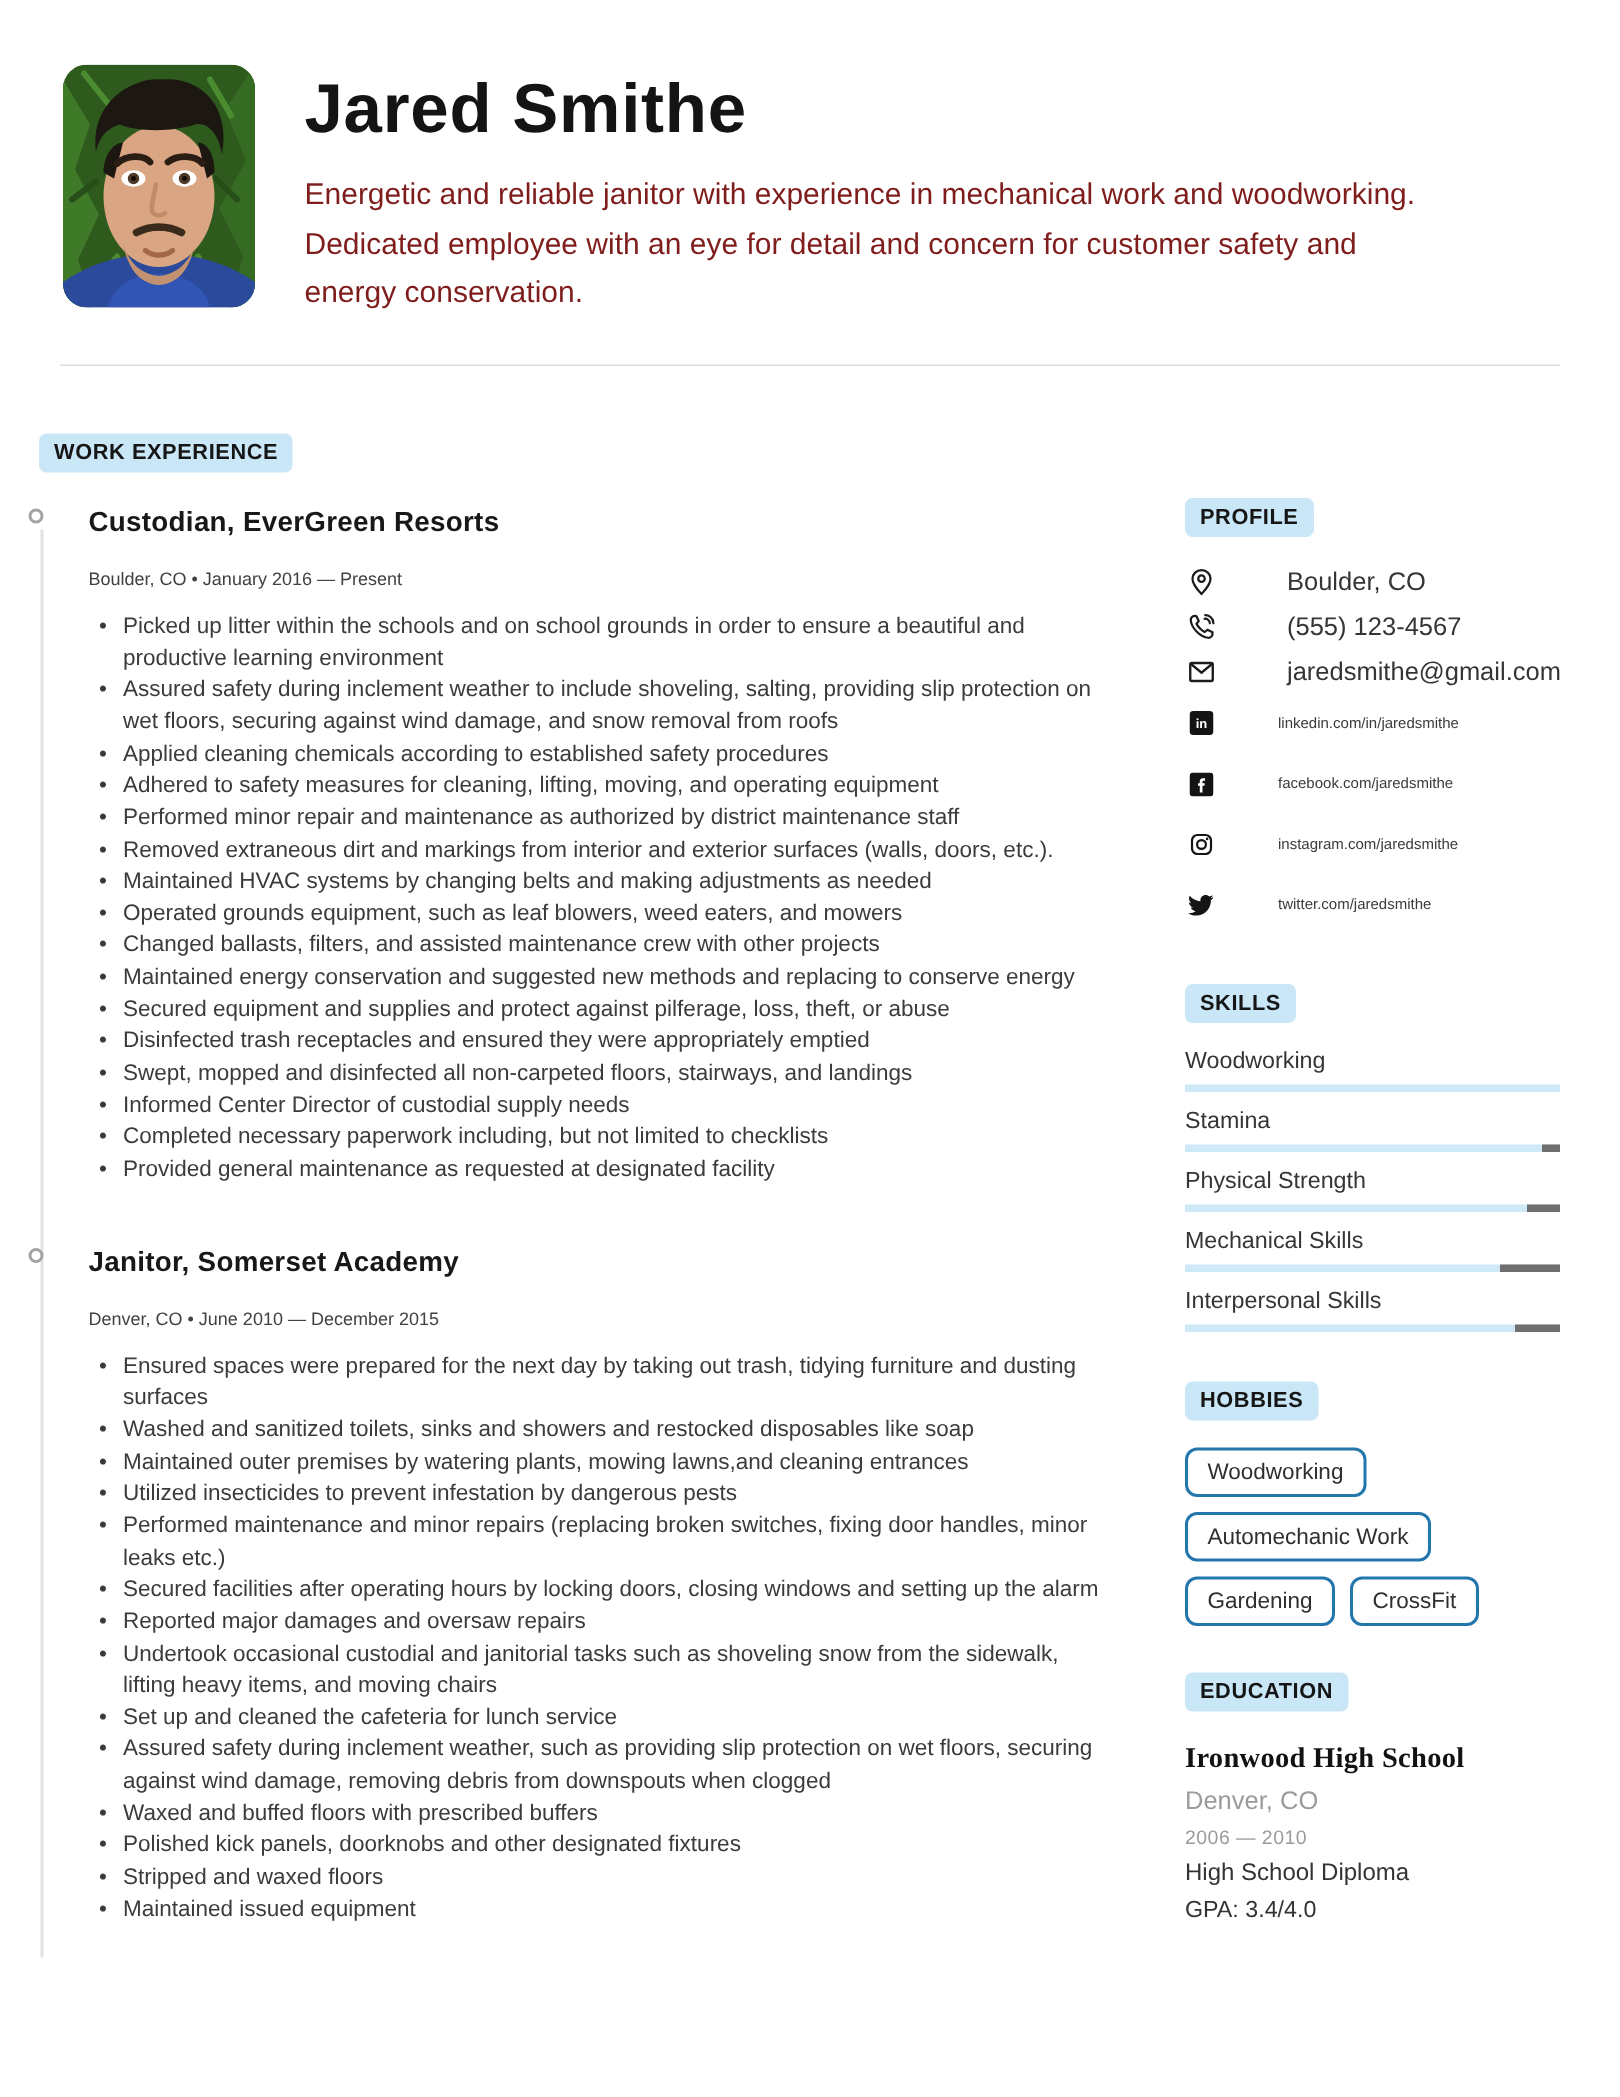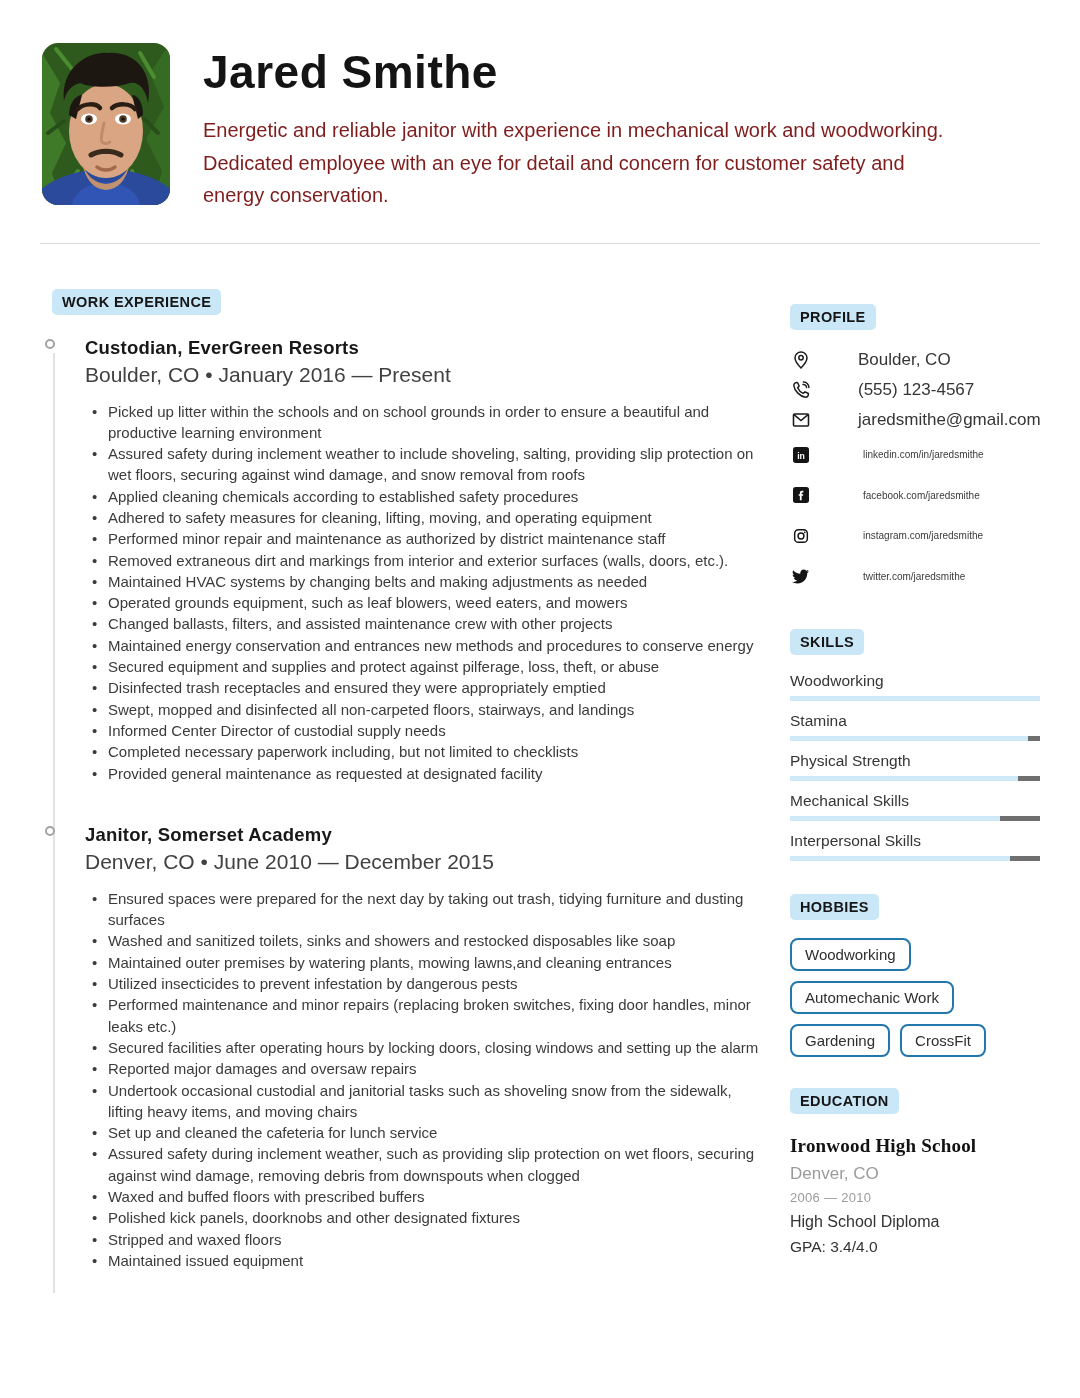--- a/index.html
+++ b/index.html
@@ -17,21 +17,21 @@
   .header { display: flex; padding: 43px 40px 0 42px; gap: 33px; }
   .photo-wrap { width: 128px; height: 162px; border-radius: 16px; overflow: hidden; flex: 0 0 auto; }
   .photo-wrap svg { display: block; }
   .header-text { padding-top: 2px; }
   .name { font-size: 46px; font-weight: 800; letter-spacing: 0.5px; color: #141414; }
   .summary { margin-top: 15px; font-size: 20px; line-height: 32.5px; color: #7f1d1d; max-width: 748px; font-weight: 400; }
 
   .divider { border: none; border-top: 1.5px solid #dcdcdc; margin: 31px 40px 0 40px; }
 
   
-  .main { display: flex; padding: 45px 40px 0 52px; align-items: center; }
+  .main { display: flex; padding: 45px 40px 0 26px; align-items: flex-end; }
   .left-col { width: 708px; }
   .right-col { margin-left: auto; width: 250px; }
 
   .section-badge {
     display: inline-block;
     background: #cae7f8;
     color: #161616;
     font-size: 14.5px;
     font-weight: 700;
     letter-spacing: 0.4px;
@@ -46,34 +46,34 @@
     width: 2px; background: #e2e2e2;
   }
   .job { position: relative; }
   .job + .job { margin-top: 40px; }
   .job-marker {
     position: absolute; left: -40px; top: 2px;
     width: 10px; height: 10px; border-radius: 50%;
     border: 2px solid #a3a3a3; background: #fff;
   }
   .job-title { font-size: 18.5px; font-weight: 700; color: #181818; letter-spacing: 0.2px; }
-  .job-meta { margin-top: 4px; font-size: 21px; color: #414141; }
+  .job-meta { margin-top: 20px; font-size: 12px; color: #414141; }
   ul.bullets { margin: 14px 0 0 0; padding: 0; list-style: none; }
   ul.bullets li {
     position: relative; padding-left: 23px;
     font-size: 15px; line-height: 21.3px; color: #3b3b3b;
   }
   ul.bullets li::before { content: "•"; position: absolute; left: 7px; color: #3b3b3b; }
 
   
   .contacts { margin-top: 19px; }
   .contact-row { display: flex; align-items: center; margin-bottom: 8px; gap: 36px; }
   .contact-row .cicon { flex: 0 0 auto; display: flex; align-items: center; justify-content: center; }
   .contact-row.large .cicon { width: 22px; height: 22px; margin-right: 10px; }
-  .contact-row.small .cicon { width: 17px; height: 31px; margin-right: 18px; margin-left: 2px; }
+  .contact-row.small .cicon { width: 17px; height: 31px; margin-right: 7px; margin-left: 2px; }
   .contact-row.large .ctext { font-size: 17px; color: #353535; }
   .contact-row.small .ctext { font-size: 10px; color: #3b3b3b; }
   .contact-row.small { margin-bottom: 9.5px; }
 
   
   .skills-section { margin-top: 37px; }
   .skills-list { margin-top: 16px; }
   .skill { margin-bottom: 10px; }
   .skill-label { font-size: 15.5px; color: #353535; line-height: 20px; }
   .skill-bar { position: relative; height: 5px; margin-top: 5px; background: #cfe9f8; }
@@ -152,21 +152,21 @@
           <ul class="bullets">
             <li>Picked up litter within the schools and on school grounds in order to ensure a beautiful and productive learning environment</li>
             <li>Assured safety during inclement weather to include shoveling, salting, providing slip protection on wet floors, securing against wind damage, and snow removal from roofs</li>
             <li>Applied cleaning chemicals according to established safety procedures</li>
             <li>Adhered to safety measures for cleaning, lifting, moving, and operating equipment</li>
             <li>Performed minor repair and maintenance as authorized by district maintenance staff</li>
             <li>Removed extraneous dirt and markings from interior and exterior surfaces (walls, doors, etc.).</li>
             <li>Maintained HVAC systems by changing belts and making adjustments as needed</li>
             <li>Operated grounds equipment, such as leaf blowers, weed eaters, and mowers</li>
             <li>Changed ballasts, filters, and assisted maintenance crew with other projects</li>
-            <li>Maintained energy conservation and entrances new methods and procedures to conserve energy</li>
+            <li>Maintained energy conservation and suggested new methods and replacing to conserve energy</li>
             <li>Secured equipment and supplies and protect against pilferage, loss, theft, or abuse</li>
             <li>Disinfected trash receptacles and ensured they were appropriately emptied</li>
             <li>Swept, mopped and disinfected all non-carpeted floors, stairways, and landings</li>
             <li>Informed Center Director of custodial supply needs</li>
             <li>Completed necessary paperwork including, but not limited to checklists</li>
             <li>Provided general maintenance as requested at designated facility</li>
           </ul>
         </div>
 
         <div class="job">

